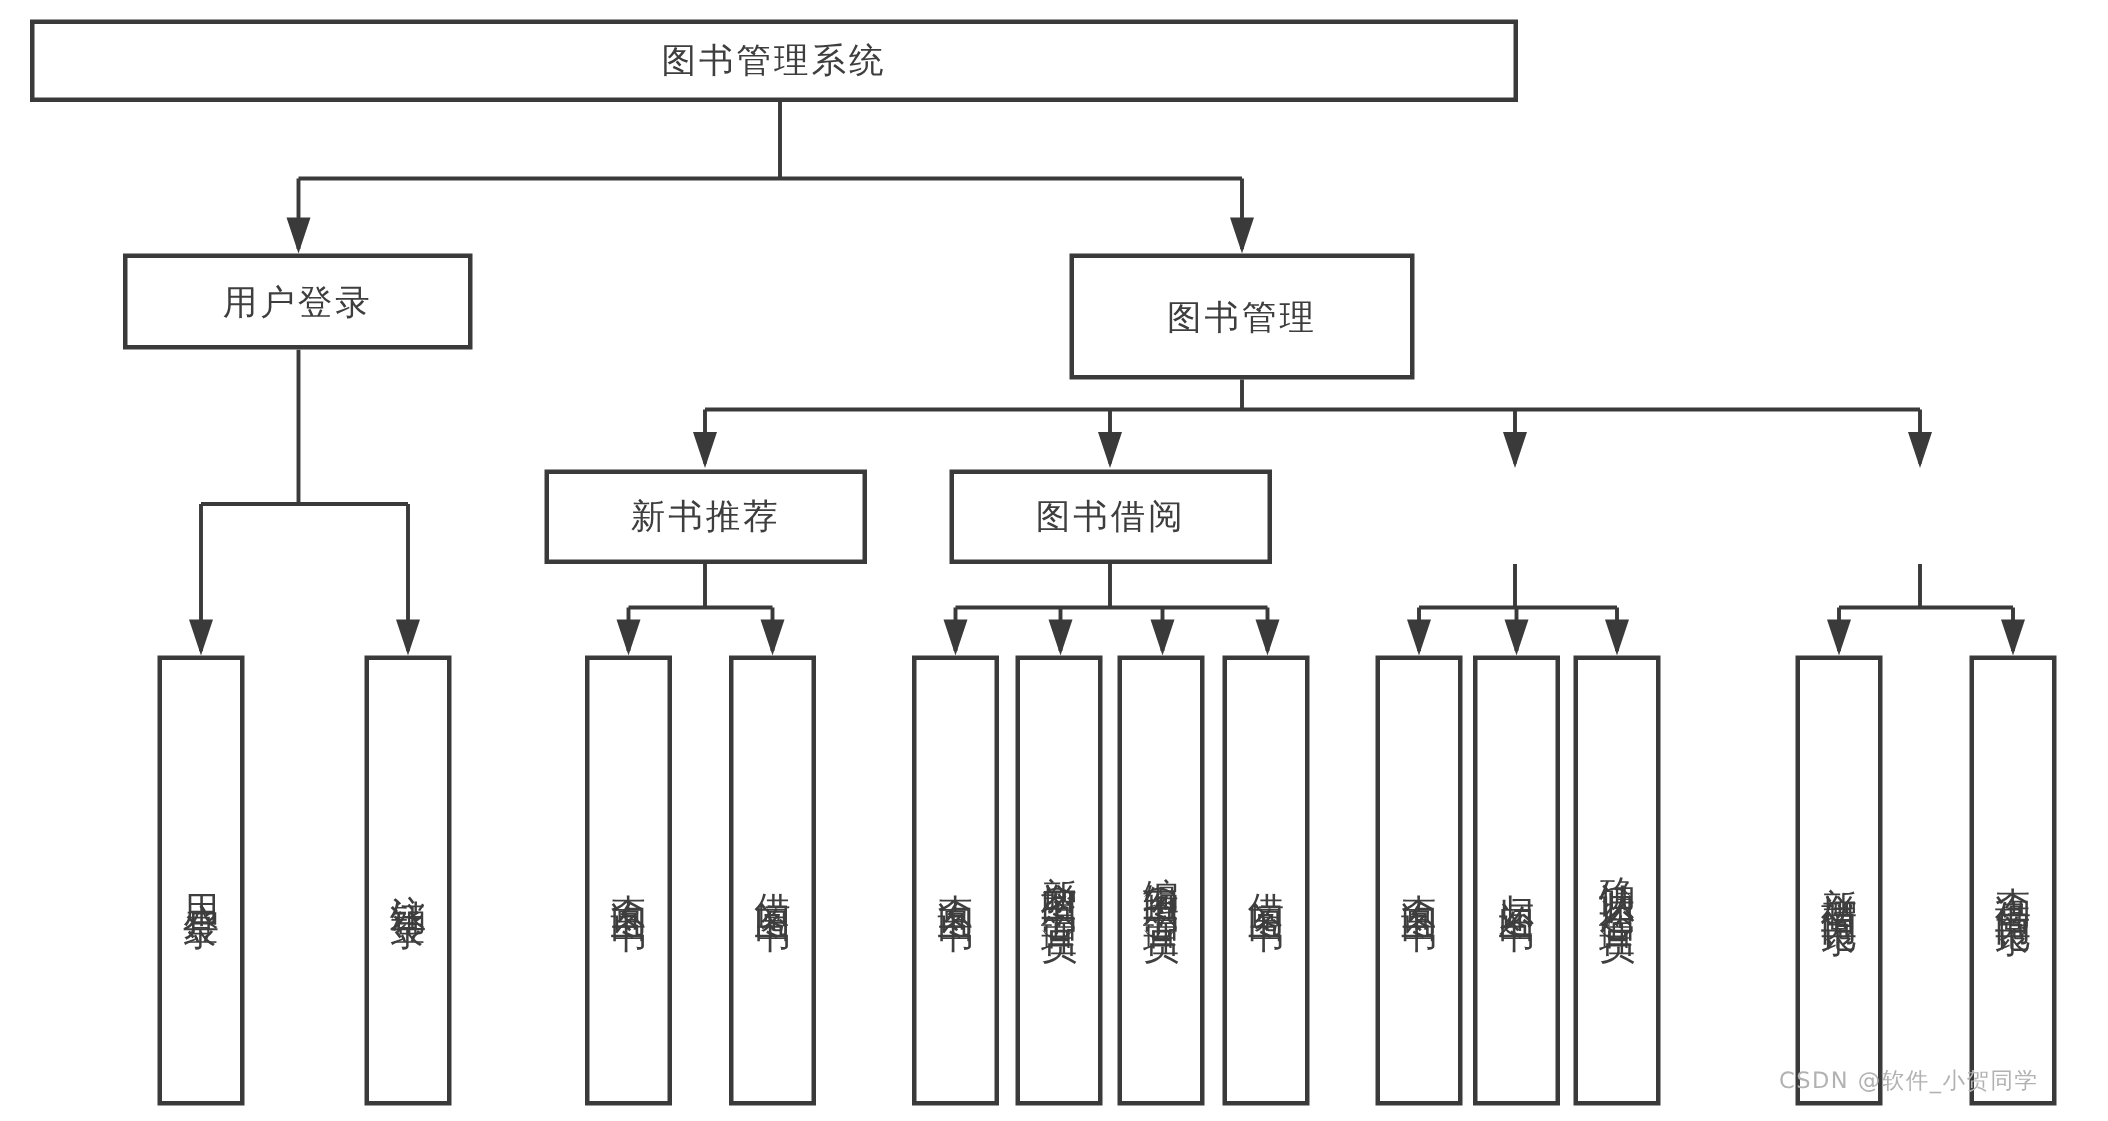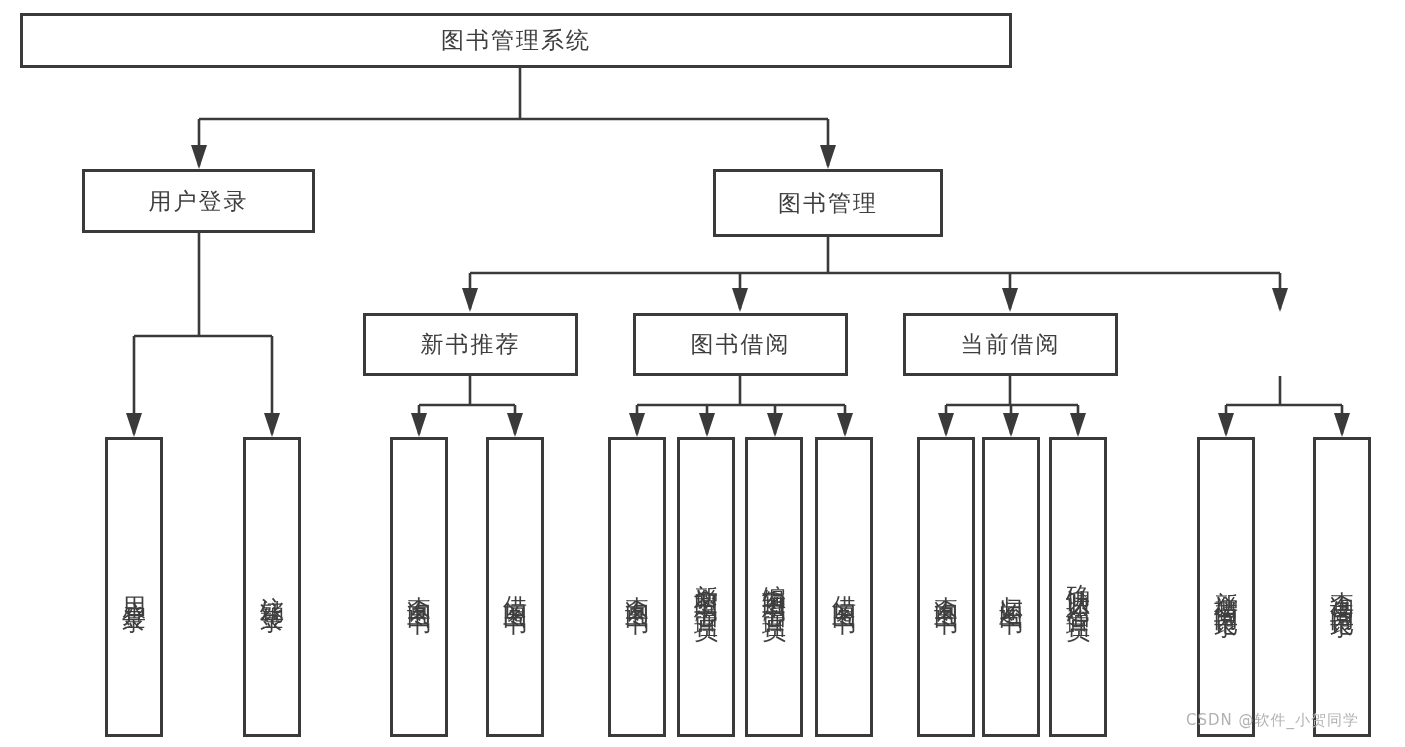--- a/index.html
+++ b/index.html
@@ -109,25 +109,24 @@
     <g>
       <path d="M1280,376 L1280,405 M1226,405 L1342,405 M1226,405 L1226,434 M1342,405 L1342,434"></path>
       <polygon points="1218,413 1234,413 1226,437"></polygon>
       <polygon points="1334,413 1350,413 1342,437"></polygon>
     </g>
   </svg>
 
   <div class="node h root-box" style="left:20px; top:13px; width:992px; height:55px;">图书管理系统</div>
 
   <div class="node h" style="left:82px; top:169px; width:233px; height:64px;">用户登录</div>
-  <div class="node h" style="left:713px; top:169px; width:230px; height:68px;">图书管理</div>
+  <div class="node h" style="left:713px; top:169px; width:230px; height:84px;">图书管理</div>
 
   <div class="node h" style="left:363px; top:313px; width:215px; height:63px;">新书推荐</div>
   <div class="node h" style="left:633px; top:313px; width:215px; height:63px;">图书借阅</div>
-  <div class="node h" style="left:903px; top:313px; width:215px; height:63px;">当前借阅</div>
 
   <div class="node v" style="left:105px; top:437px; width:58px; height:300px;">用户登录</div>
   <div class="node v" style="left:243px; top:437px; width:58px; height:300px;">注销登录</div>
 
   <div class="node v" style="left:390px; top:437px; width:58px; height:300px;">查询图书</div>
   <div class="node v" style="left:486px; top:437px; width:58px; height:300px;">借阅图书</div>
 
   <div class="node v" style="left:608px; top:437px; width:58px; height:300px;">查询图书</div>
   <div class="node v" style="left:677px; top:437px; width:58px; height:300px;">新增图书（管理员）</div>
   <div class="node v" style="left:745px; top:437px; width:58px; height:300px;">编辑图书（管理员）</div>

